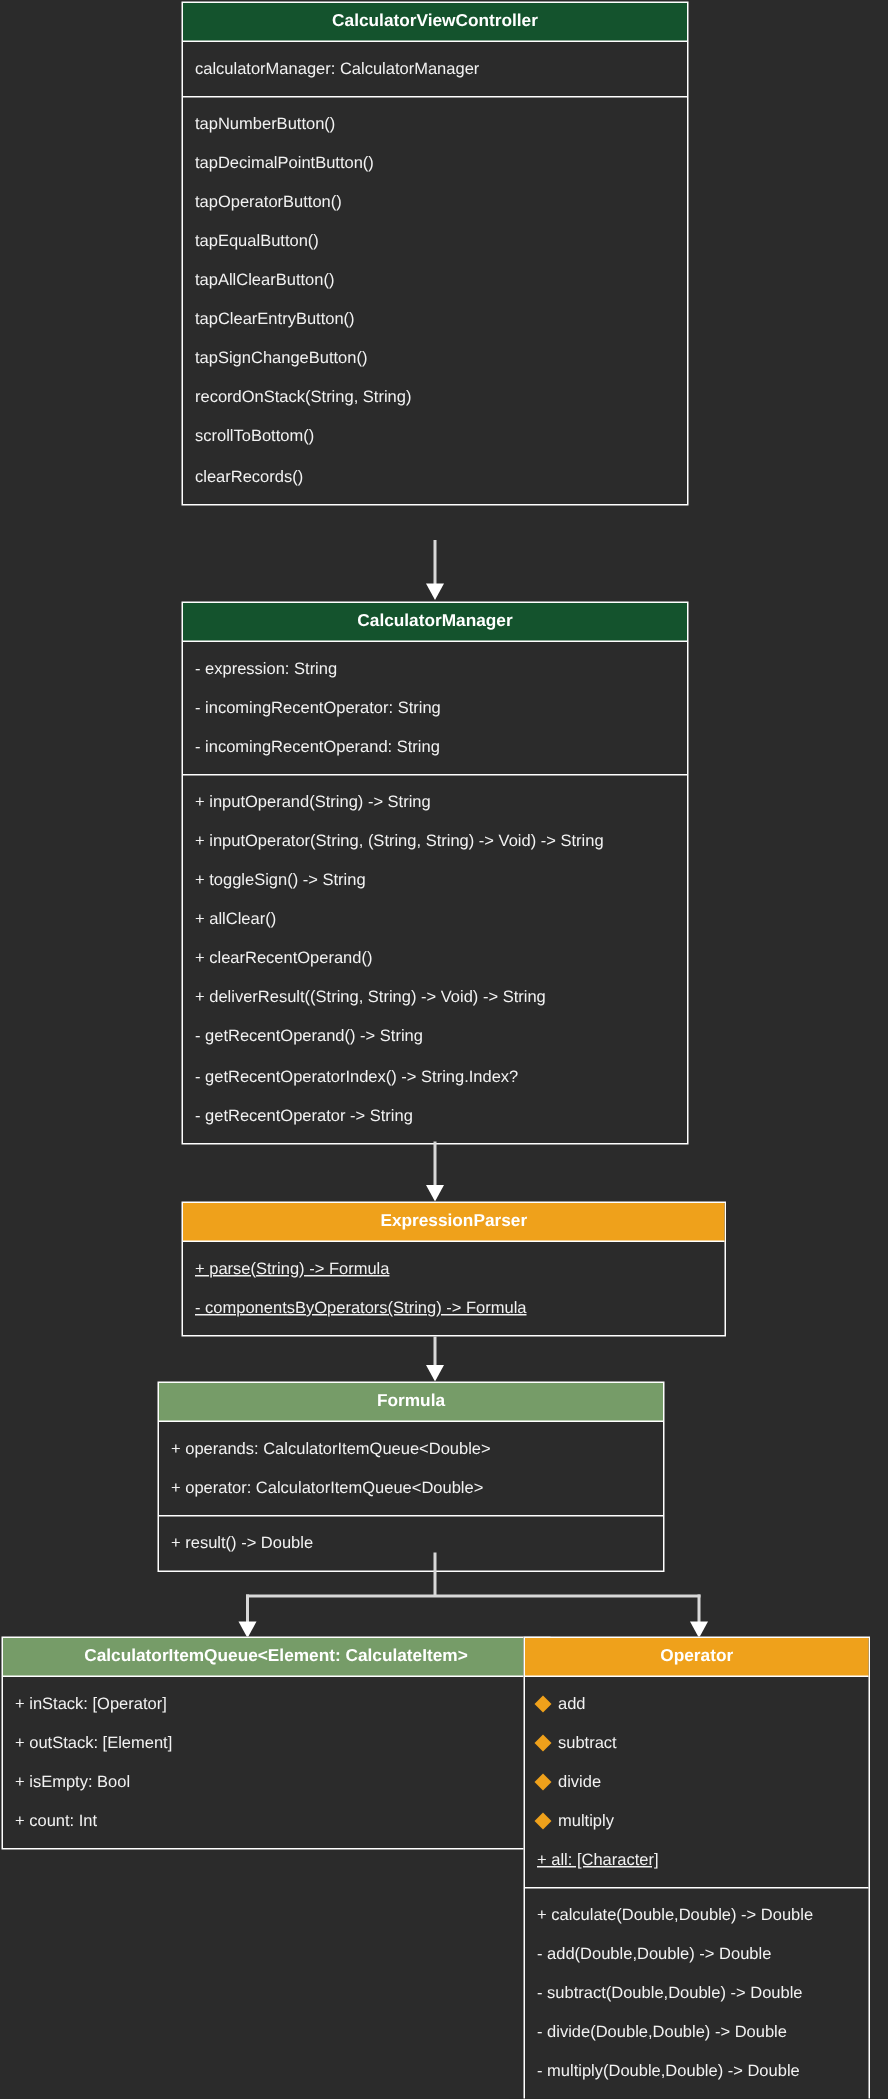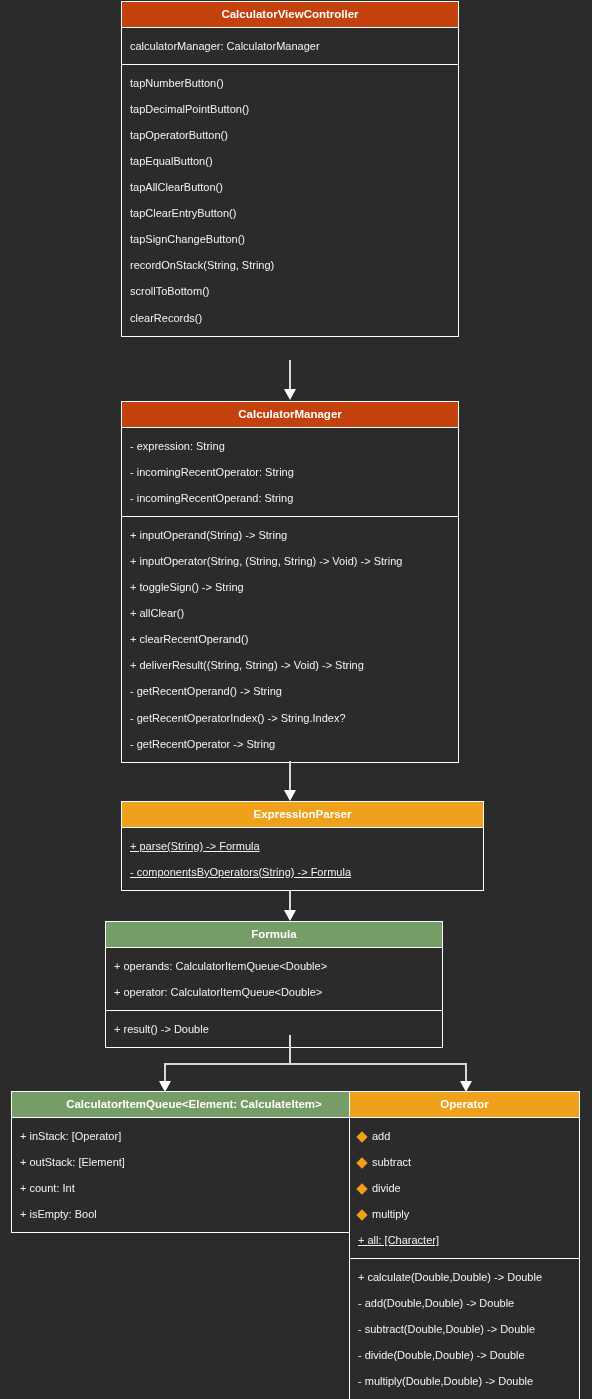--- a/index.html
+++ b/index.html
@@ -24,21 +24,21 @@
   }
   .uml-header {
     text-align: center;
     font-weight: bold;
     font-size: 11.5px;
     color: #ffffff;
     padding: 6px 4px 6px 4px;
     line-height: 1.1;
     border-bottom: 1px solid #ffffff;
   }
-  .uml-header.red    { background: #c2410c; }
+  .uml-header.red    { background: #14532d; }
   .uml-header.orange { background: #efa11b; }
   .uml-header.green  { background: #769c68; }
 
   .uml-section {
     padding: 5px 0 5px 0;
   }
   .uml-section + .uml-section {
     border-top: 1px solid #ffffff;
   }
   .uml-row {
@@ -147,27 +147,27 @@
     </div>
   </div>
 
   <div class="conn v" style="left:289px; top:1035px; height:29px;"></div>
   <div class="conn h" style="left:164px; top:1063px; width:303px;"></div>
   <div class="conn v" style="left:164px; top:1063px; height:21px;"></div>
   <div class="arrow-down" style="left:159px; top:1081px;"></div>
   <div class="conn v" style="left:465px; top:1063px; height:21px;"></div>
   <div class="arrow-down" style="left:460px; top:1081px;"></div>
 
-  <div class="uml-class" id="cls-queue" style="left:11px; top:1091px; width:366px;">
+  <div class="uml-class" id="cls-queue" style="left:1px; top:1091px; width:366px;">
     <div class="uml-header green">CalculatorItemQueue&lt;Element: CalculateItem&gt;</div>
     <div class="uml-section">
       <div class="uml-row">+ inStack: [Operator]</div>
       <div class="uml-row">+ outStack: [Element]</div>
+      <div class="uml-row">+ isEmpty: Bool</div>
       <div class="uml-row">+ count: Int</div>
-      <div class="uml-row">+ isEmpty: Bool</div>
     </div>
   </div>
 
   <div class="uml-class" id="cls-operator" style="left:349px; top:1091px; width:231px;">
     <div class="uml-header orange">Operator</div>
     <div class="uml-section">
       <div class="uml-row"><span class="diamond"></span><span class="txt">add</span></div>
       <div class="uml-row"><span class="diamond"></span><span class="txt">subtract</span></div>
       <div class="uml-row"><span class="diamond"></span><span class="txt">divide</span></div>
       <div class="uml-row"><span class="diamond"></span><span class="txt">multiply</span></div>

